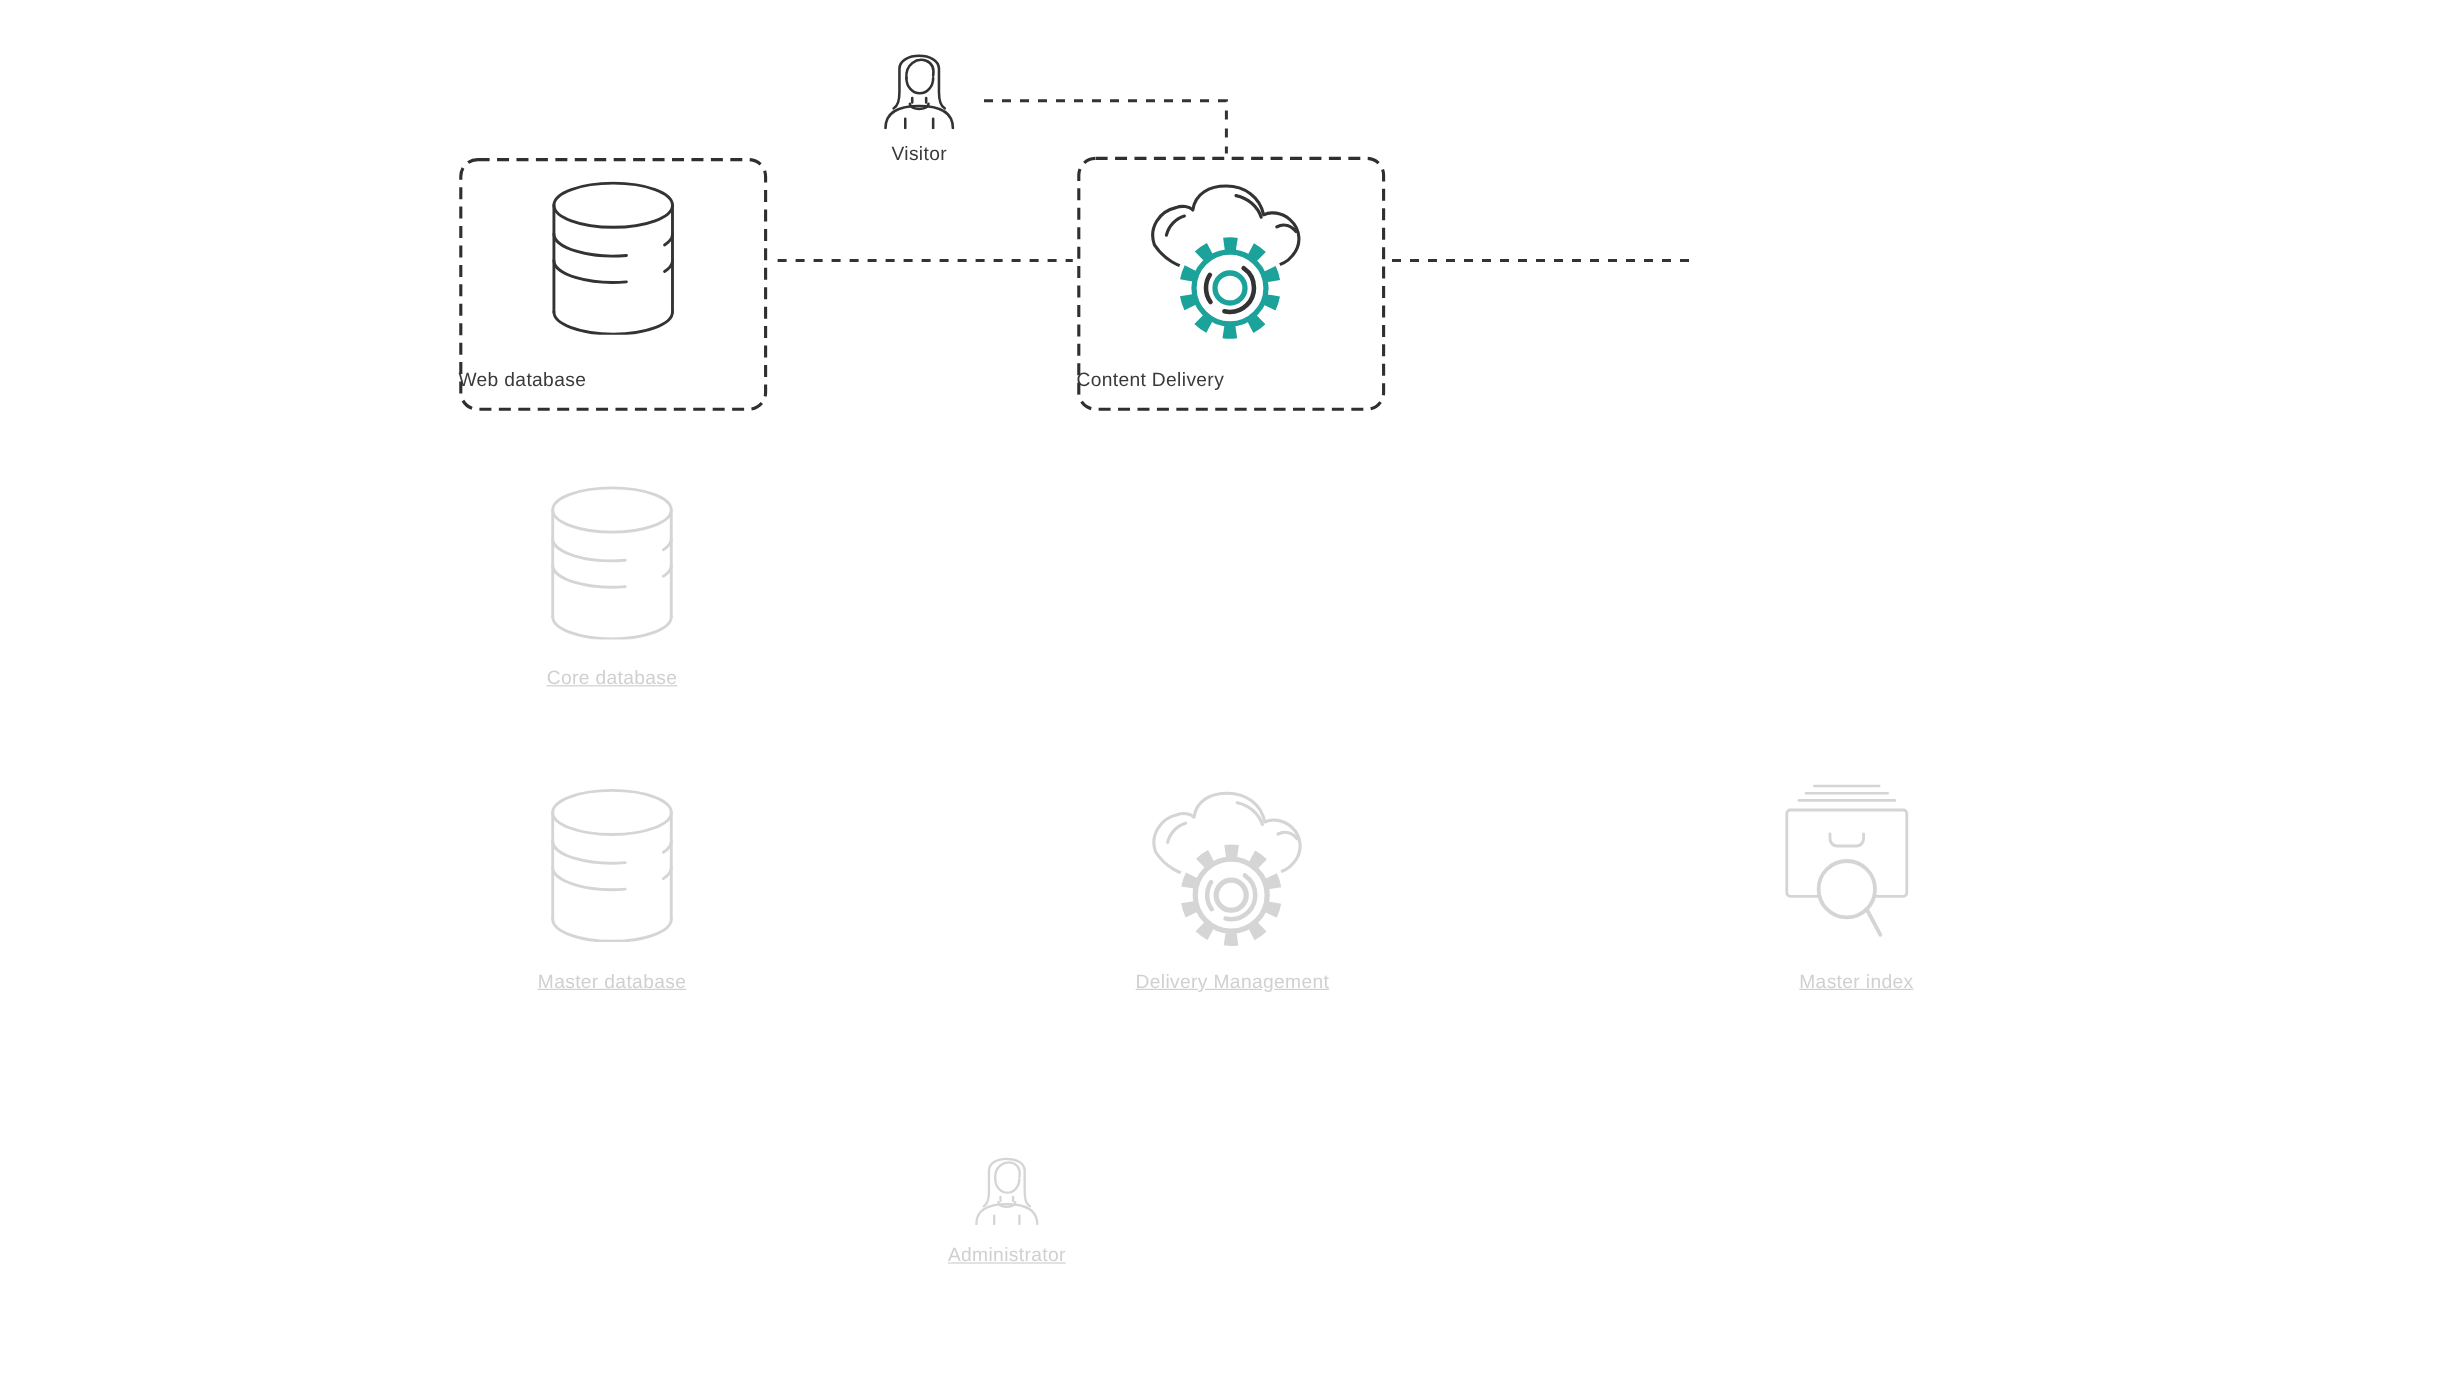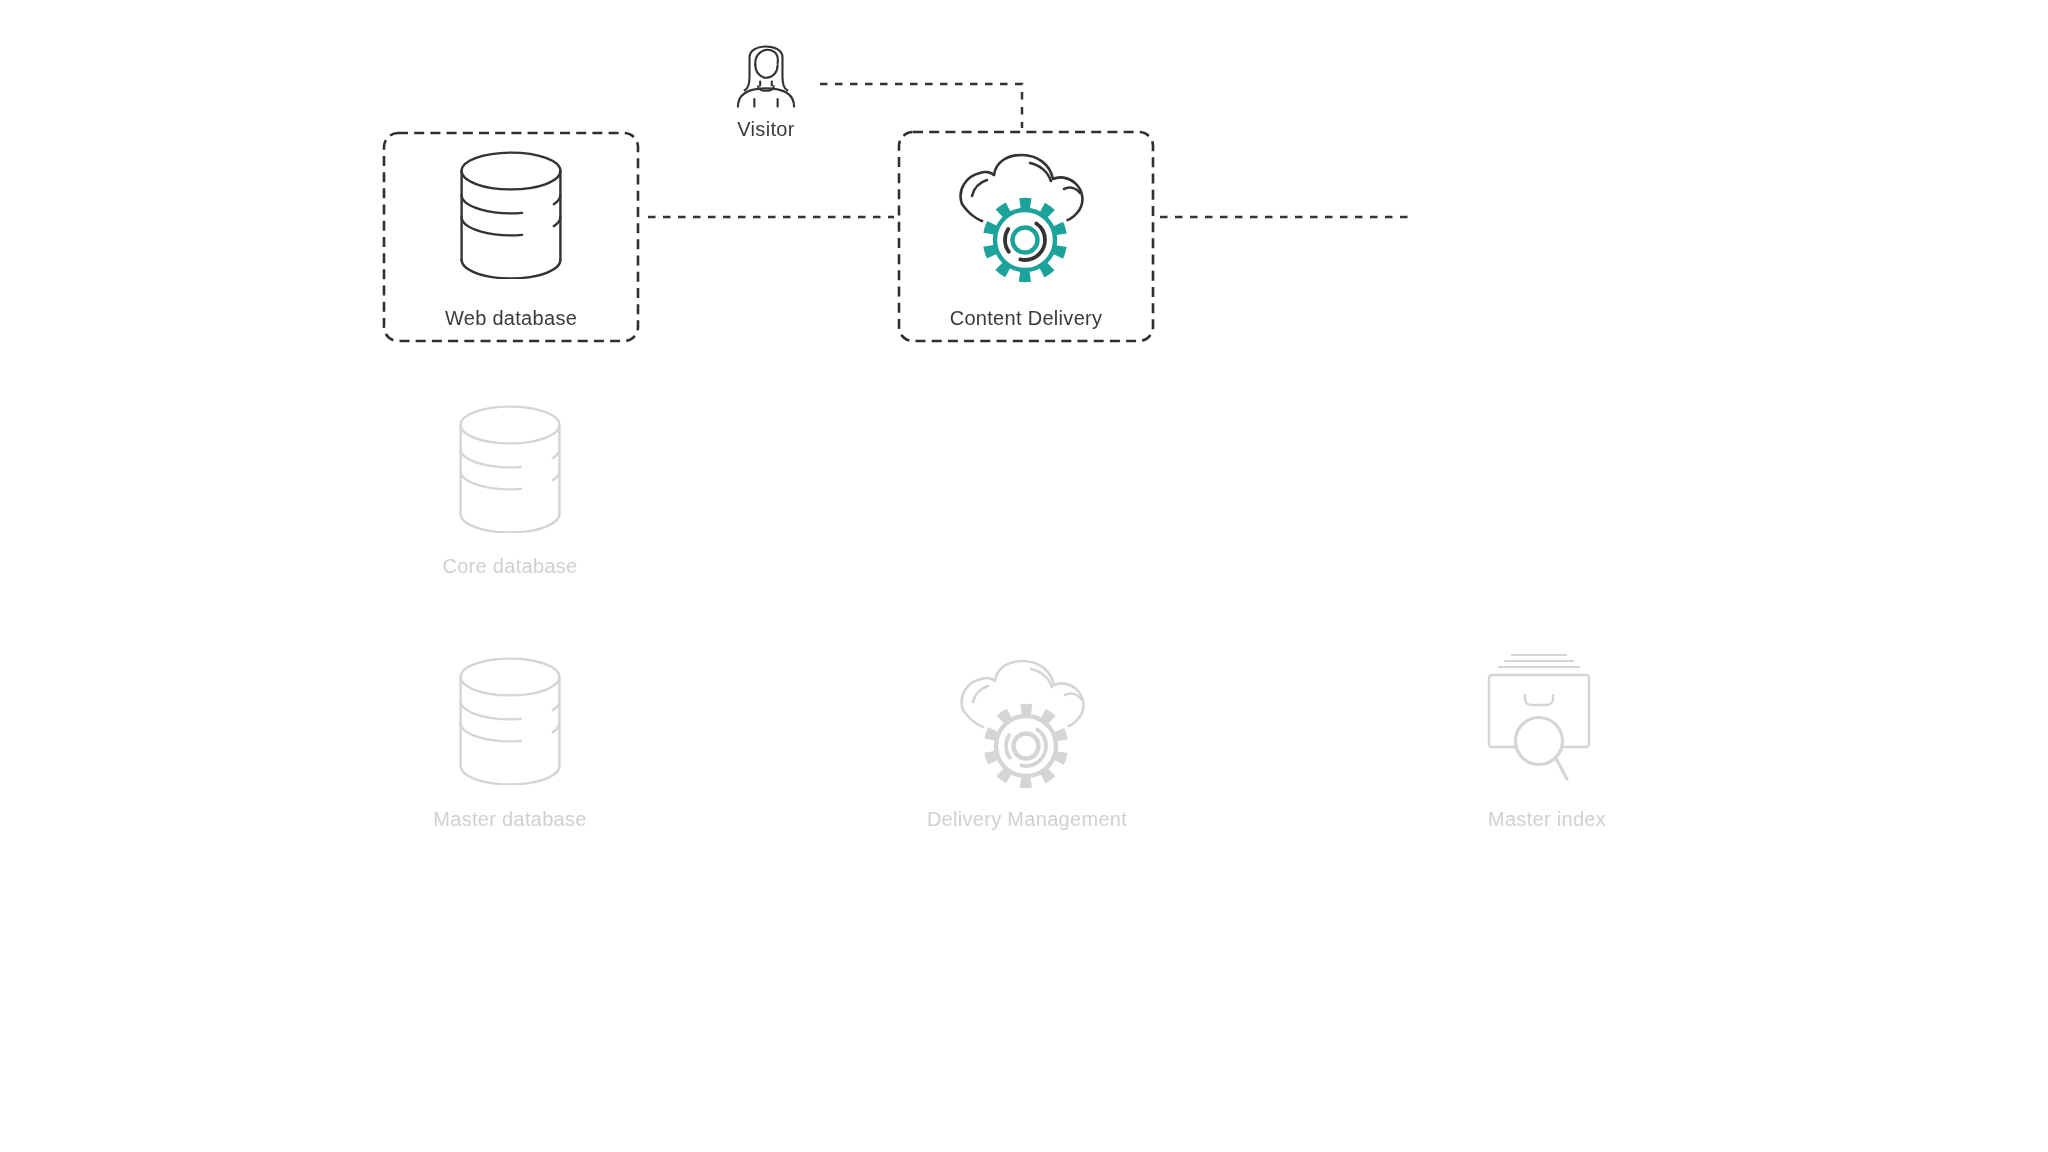--- a/index.html
+++ b/index.html
@@ -10,25 +10,25 @@
   svg{display:block;}
   .defs{position:absolute;width:0;height:0;overflow:hidden;}
   .connectors{position:absolute;left:0;top:0;}
   .connectors path{fill:none;stroke:#333333;stroke-width:2.5;stroke-dasharray:7.5 7.5;}
   .node{position:absolute;display:flex;flex-direction:column;align-items:center;}
   .box{display:block;}
   .box .frame{position:absolute;left:0;top:0;}
   .box .frame rect{fill:none;stroke:#2f2f2f;stroke-width:2.6;stroke-dasharray:10 6.2;}
   .box .icon{position:absolute;left:50%;transform:translateX(-50%);}
   .caption{
-    font-size:20px;line-height:26px;letter-spacing:.3px;color:#3a3a3a;
-    text-align:center;white-space:nowrap;
+    font-size:16px;line-height:26px;letter-spacing:.3px;color:#3a3a3a;
+    white-space:nowrap;
   }
   .box .caption{position:absolute;left:0;right:0;bottom:12px;}
-  .faded .caption{color:#d0d0d0;}
+  .faded .caption{color:#d0d0d0;text-decoration:underline;}
   .tone-active{--primary:#333333;--accent:#1AA29B;}
   .tone-faded{--primary:#D5D5D5;--accent:#D5D5D5;}
   .sym{fill:none;stroke-linecap:round;stroke-linejoin:round;}
 </style>
 </head>
 <body>
 
 <div class="canvas">
 
   <svg class="defs" aria-hidden="true">
@@ -148,16 +148,22 @@
     <div class="caption" style="margin-top:14px;">Delivery Management</div>
   </div>
 
   <div class="node faded" style="left:1419px;top:653px;width:240px;">
     <svg class="tone-faded" width="106" height="138" viewBox="0 0 106 138">
         <use href="#sym-index"></use>
       </svg>
     <div class="caption" style="margin-top:15px;margin-left:16px;">Master index</div>
   </div>
 
+  <div class="node faded" style="left:729px;top:951px;width:220px;">
+    <svg class="tone-faded" width="56" height="70" viewBox="0 0 64 80">
+        <use href="#sym-person"></use>
+      </svg>
+    <div class="caption" style="margin-top:13px;">Administrator</div>
+  </div>
 
 
 
 </div>
 
 </body></html>

